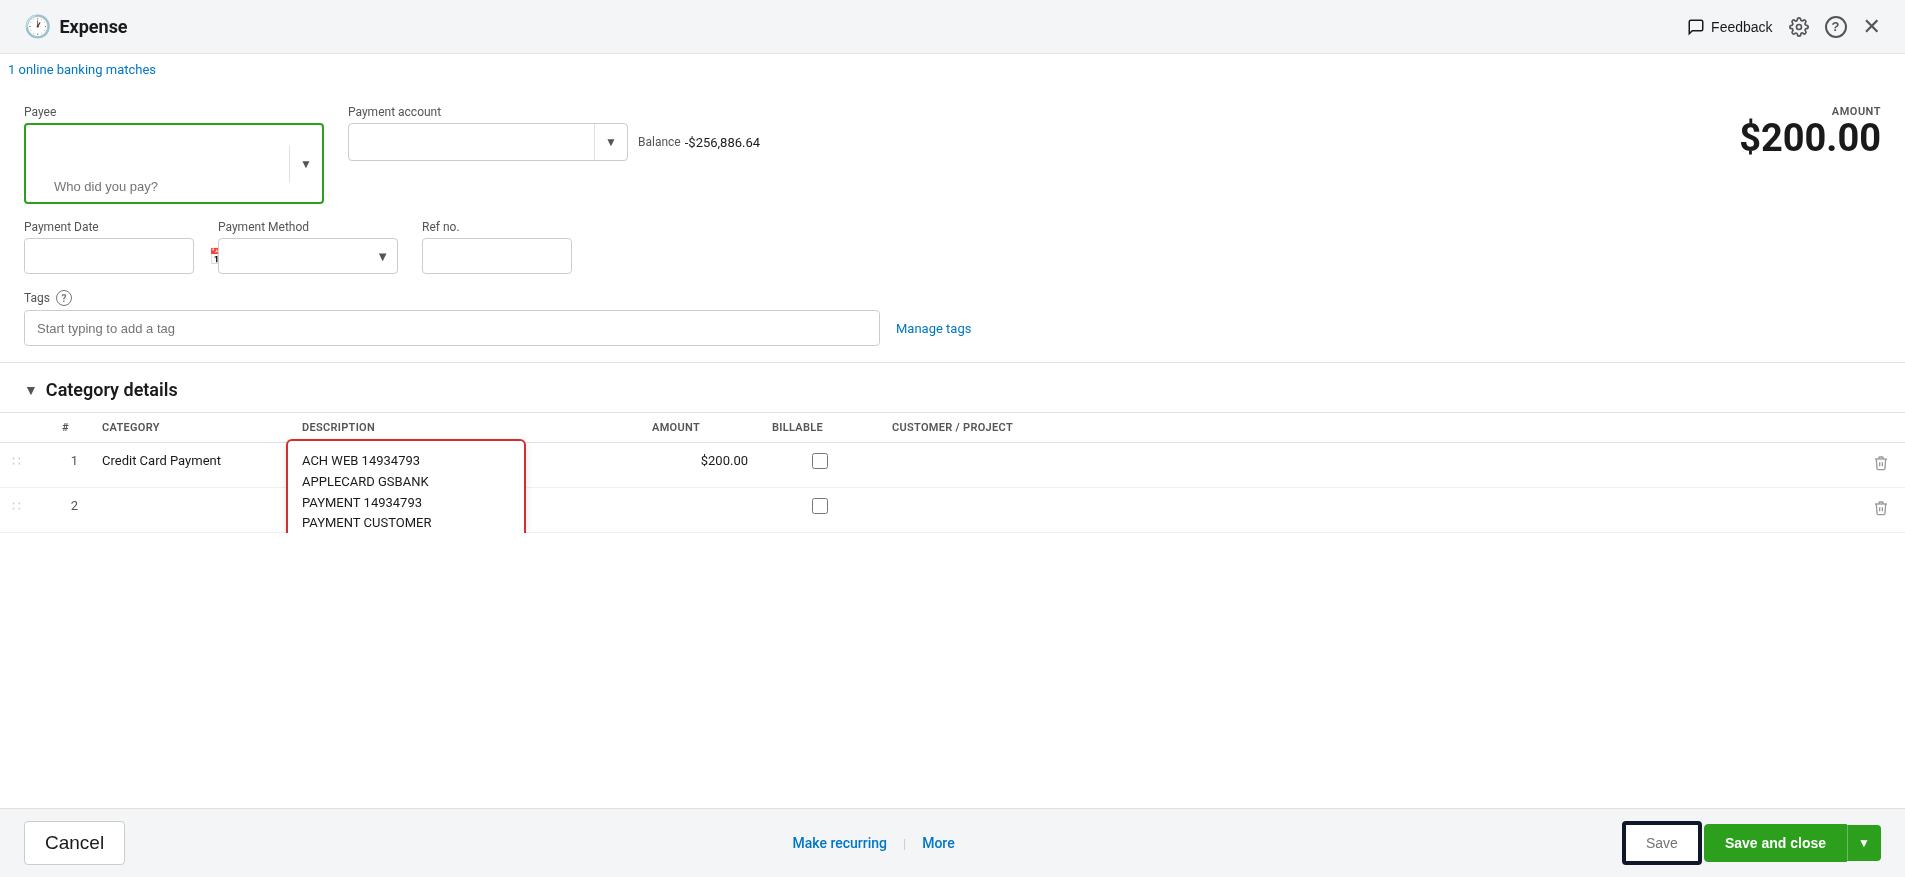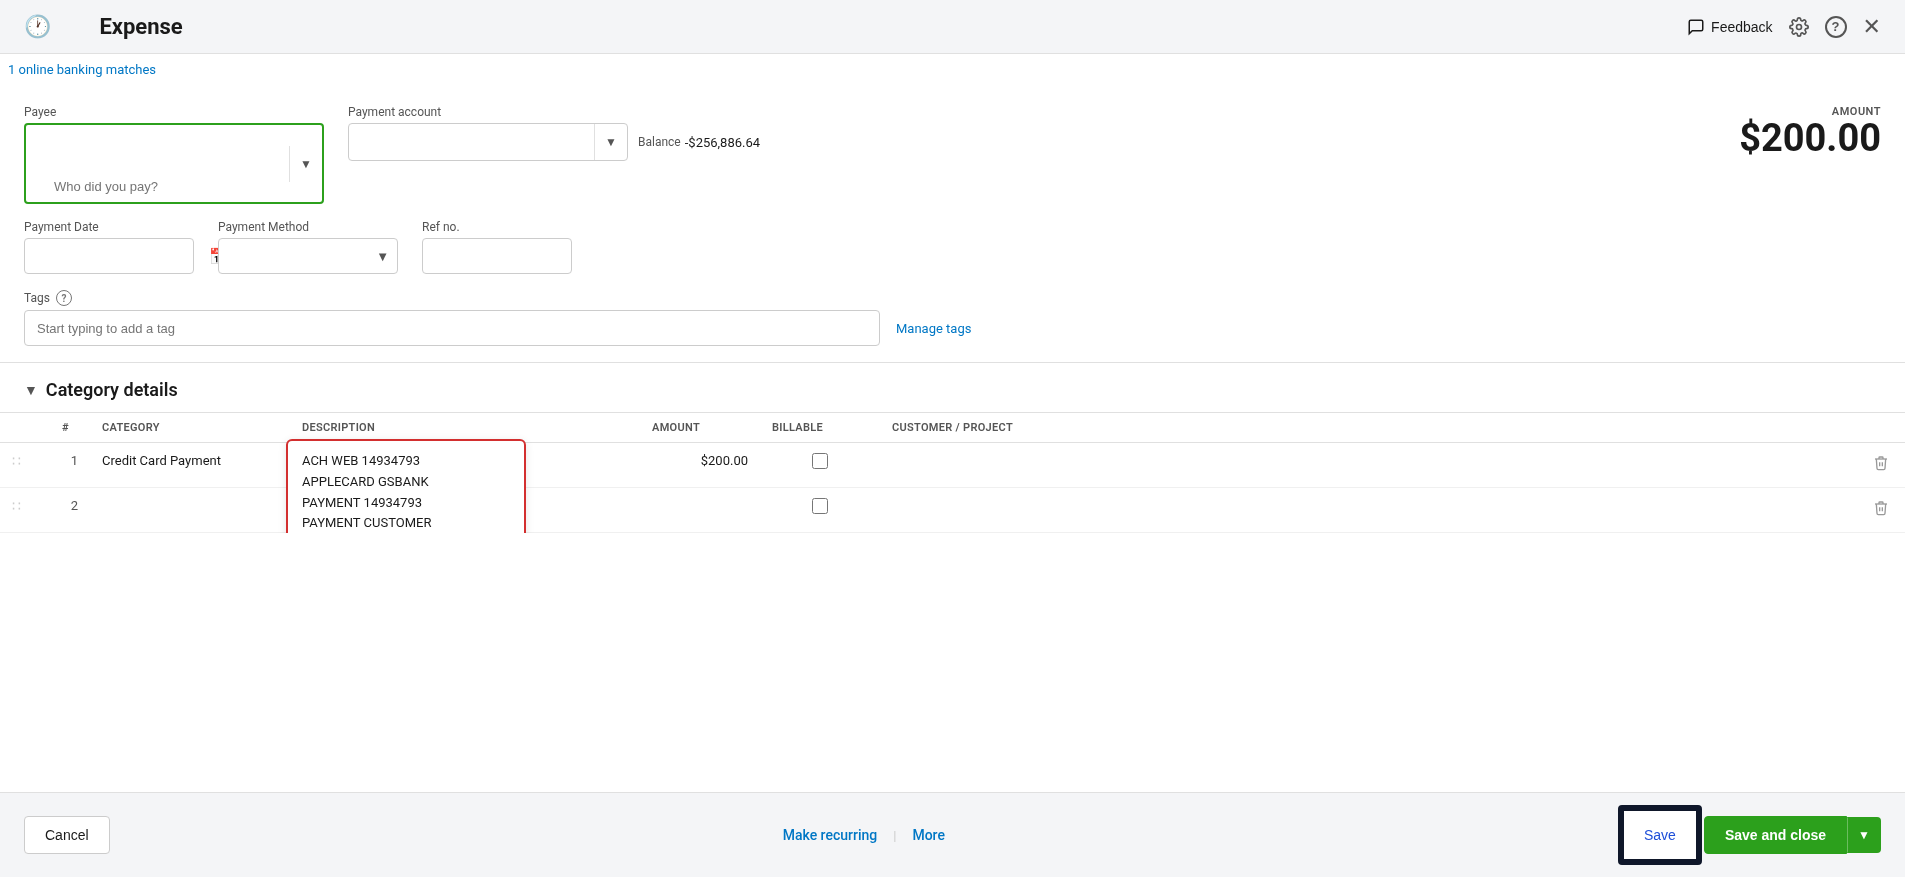--- a/index.html
+++ b/index.html
@@ -30,24 +30,23 @@
       border-bottom: 1px solid #e0e0e0;
     }
 
     .header-left {
       display: flex;
       align-items: center;
       gap: 8px;
     }
 
     .header-title {
-      font-size: 22px;
+      font-size: 18px;
       font-weight: 700;
       color: #1a1a1a;
-      margin-left: 40px;
     }
 
     .header-icon {
       font-size: 22px;
       color: #555;
     }
 
     .header-right {
       display: flex;
       align-items: center;
@@ -409,21 +408,21 @@
       background: #f4f5f7;
       border-top: 1px solid #e0e0e0;
       gap: 16px;
     }
 
     .cancel-btn {
       background: #fff;
       border: 1px solid #ccc;
       border-radius: 4px;
       padding: 10px 20px;
-      font-size: 14px;
+      font-size: 19px;
       cursor: pointer;
       color: #1a1a1a;
       font-weight: 500;
     }
 
     .footer-center {
       display: flex;
       align-items: center;
       margin: 0 auto;
       gap: 0;
@@ -451,26 +450,26 @@
     }
 
     .footer-right {
       display: flex;
       align-items: center;
       gap: 0;
     }
 
     .save-btn {
       background: #fff;
-      border: 6px solid #0f172a;
+      border: 4px solid #0f172a;
       border-radius: 4px;
-      padding: 16px 20px;
+      padding: 10px 20px;
       font-size: 14px;
       cursor: pointer;
-      color: #1d4ed8;
+      color: #737373;
       font-weight: 500;
       margin-right: 2px;
     }
 
     .save-close-btn {
       background: #2ca01c;
       border: 1px solid #2ca01c;
       border-radius: 4px 0 0 4px;
       padding: 10px 20px;
       font-size: 14px;

